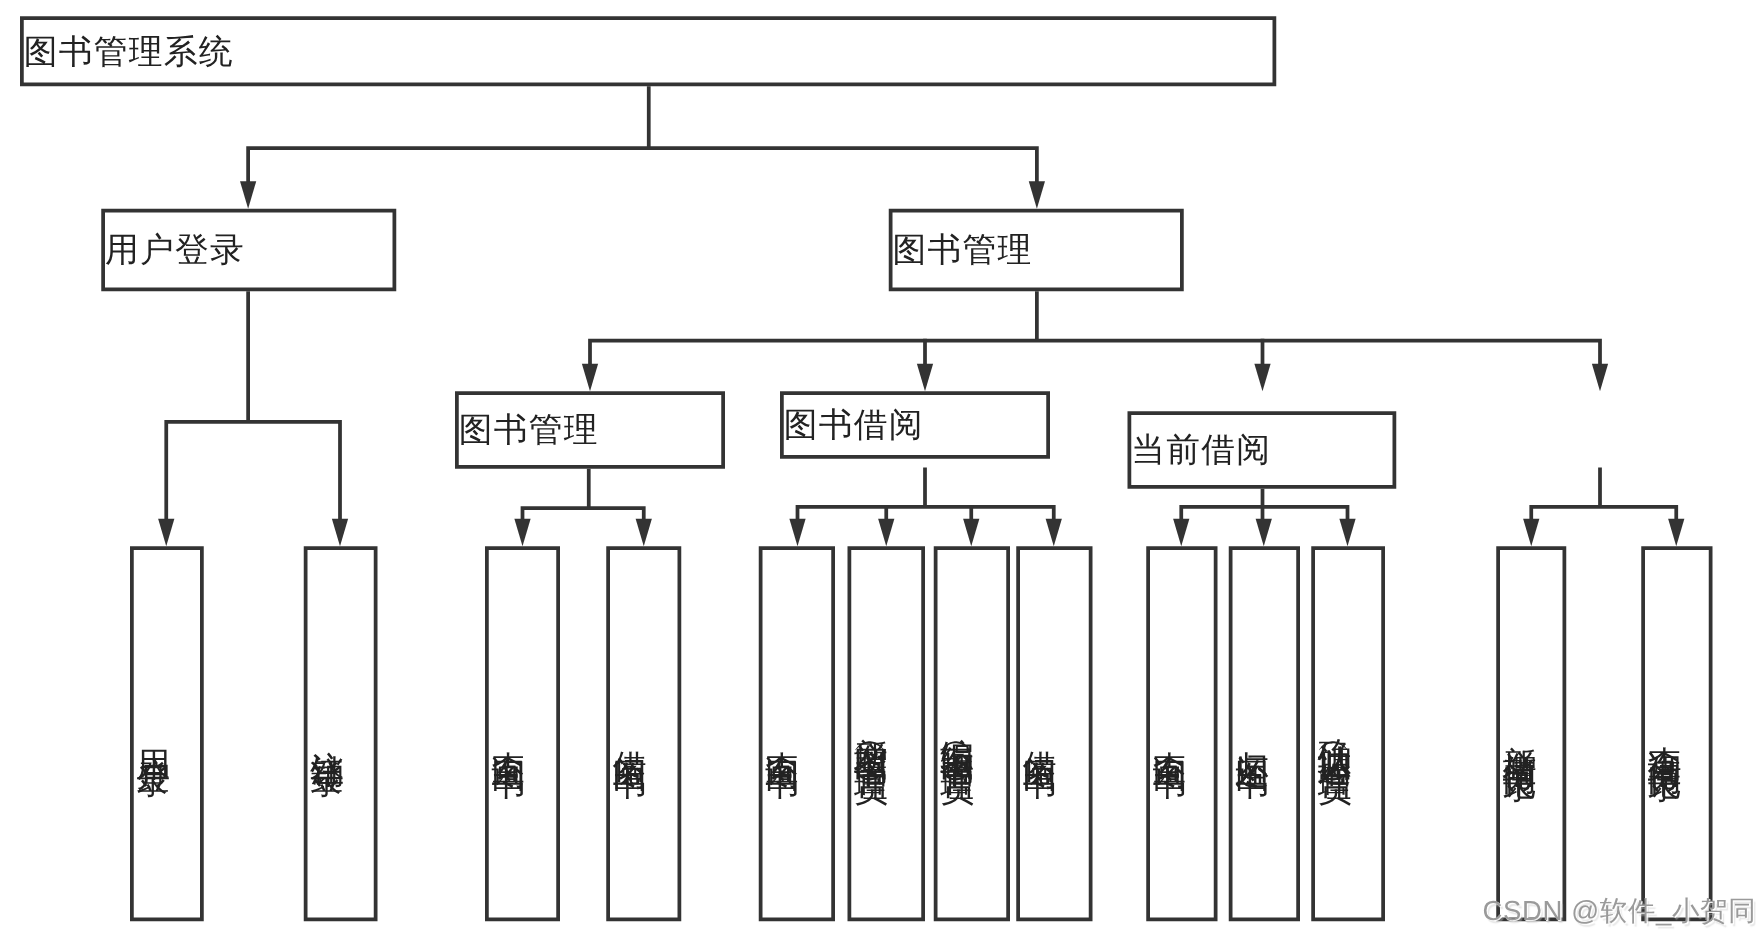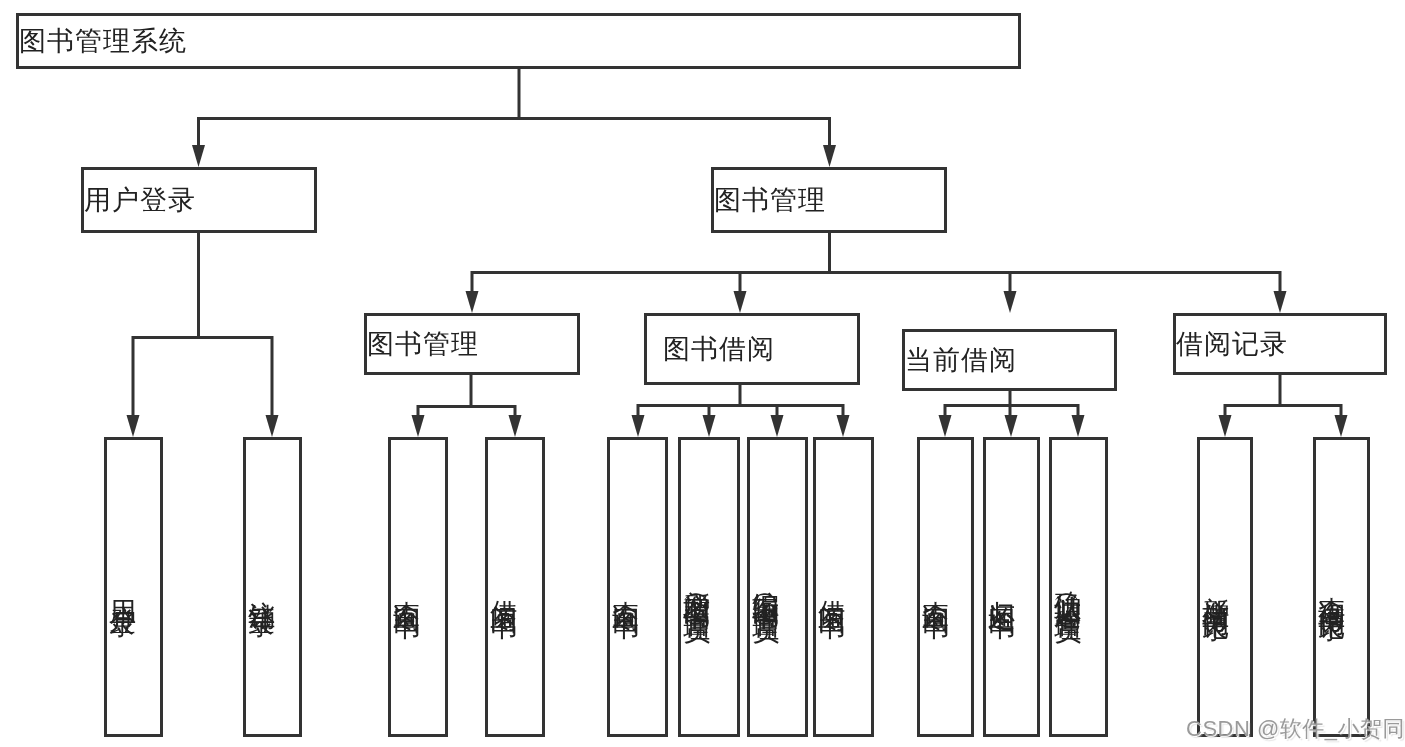--- a/index.html
+++ b/index.html
@@ -88,28 +88,25 @@
   <div class="box hbox" style="left:81px; top:167px; width:236px; height:66px;">
     <span>用户登录</span>
   </div>
   <div class="box hbox" style="left:711px; top:167px; width:236px; height:66px;">
     <span>图书管理</span>
   </div>
 
   <div class="box hbox" style="left:364px; top:313px; width:216px; height:62px;">
     <span>图书管理</span>
   </div>
-  <div class="box hbox" style="left:644px; top:313px; width:216px; height:72px;padding-left:16px;">
+  <div class="box hbox" style="left:624px; top:313px; width:216px; height:54px;">
     <span>图书借阅</span>
   </div>
   <div class="box hbox" style="left:902px; top:329px; width:215px; height:62px;">
     <span>当前借阅</span>
-  </div>
-  <div class="box hbox" style="left:1173px; top:313px; width:214px; height:62px;">
-    <span>借阅记录</span>
   </div>
 
   <div class="box vbox" style="left:104px; top:437px; width:59px; height:300px;">
     <span class="vtext">用户登录</span>
   </div>
   <div class="box vbox" style="left:243px; top:437px; width:59px; height:300px;">
     <span class="vtext">注销登录</span>
   </div>
 
   <div class="box vbox" style="left:388px; top:437px; width:60px; height:300px;">

